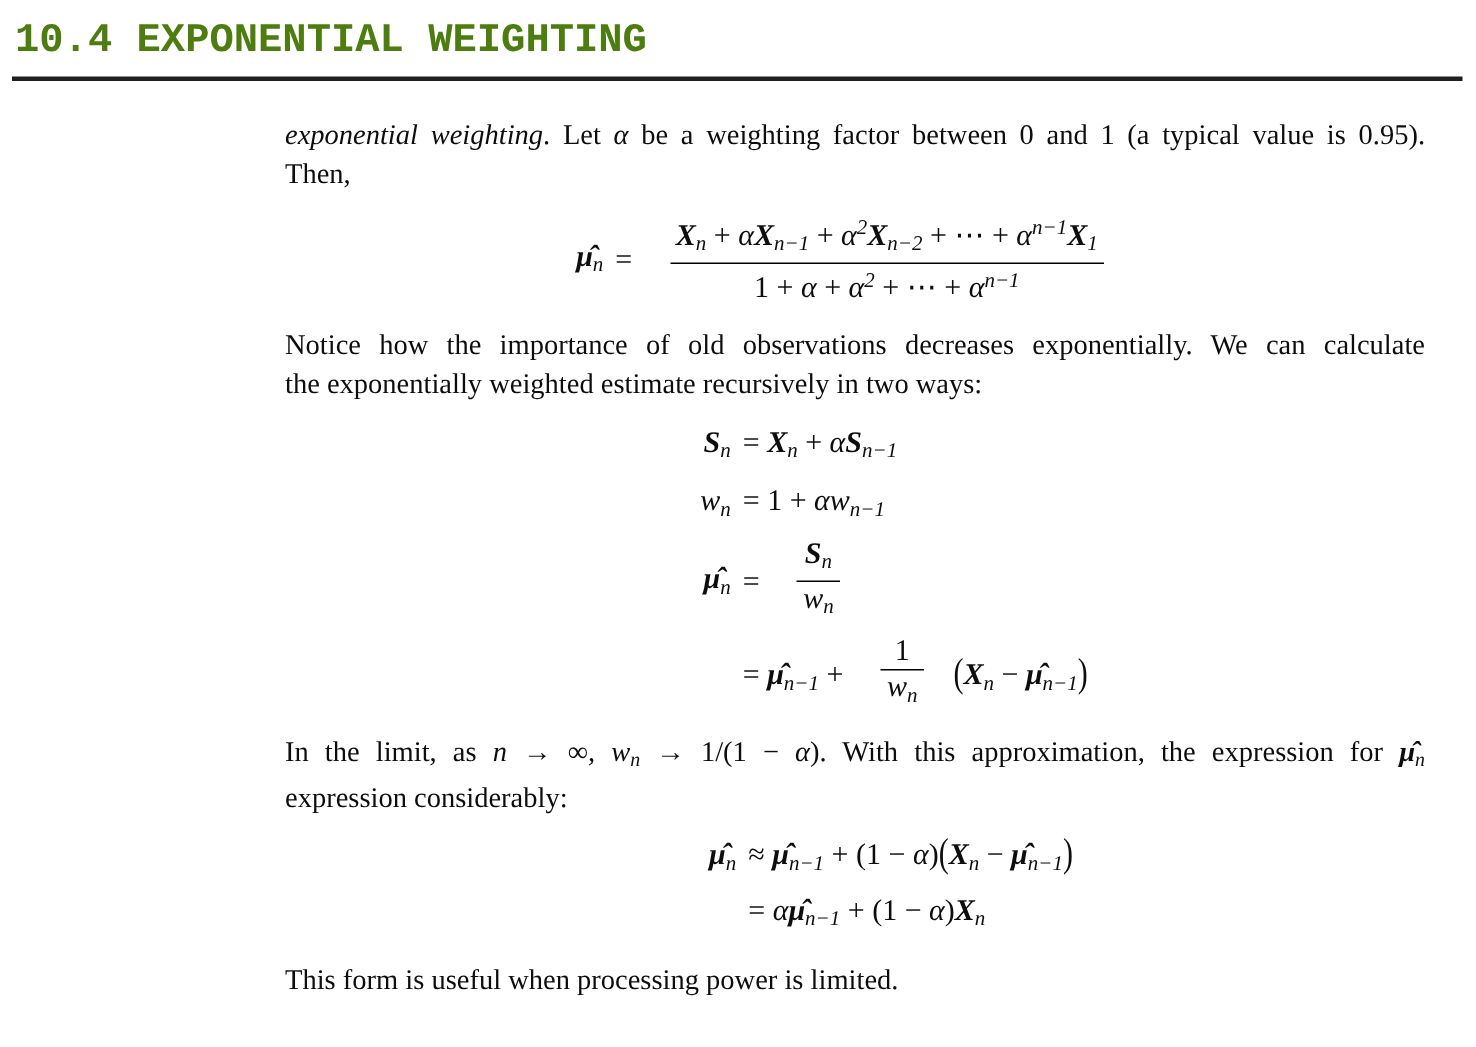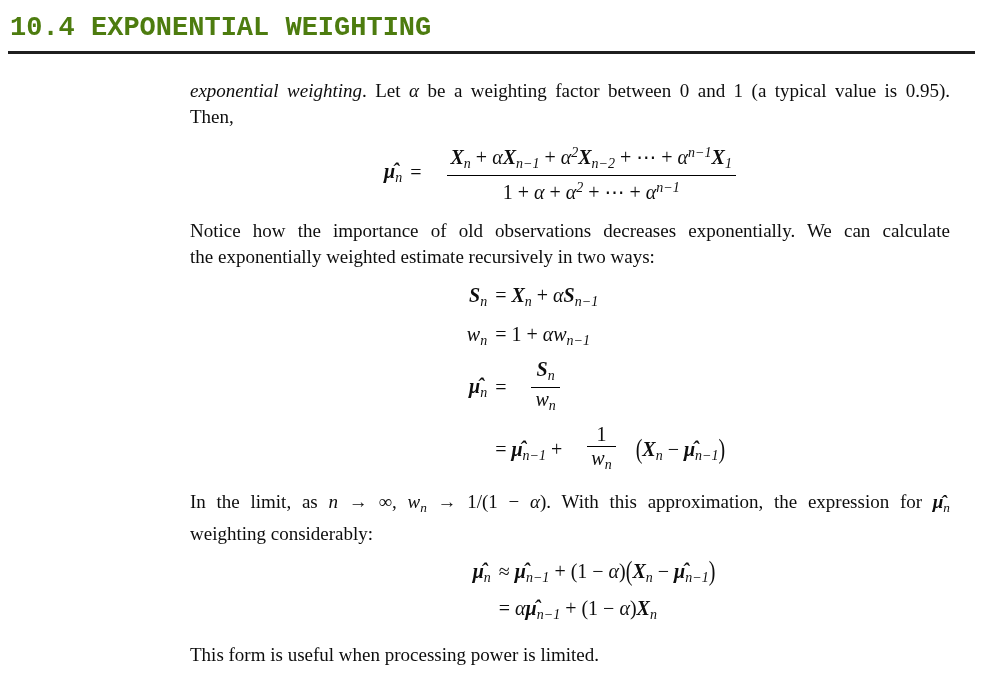--- a/index.html
+++ b/index.html
@@ -104,21 +104,21 @@
         <span class="lhs"><span class="tk bi">μ̂</span><span class="sb">n</span></span>
         <span class="rhs"><span class="tk r">= </span><span class="frac"><span class="num"><span class="tk bi">S</span><span class="sb">n</span></span><span class="den"><span class="tk i">w</span><span class="sb">n</span></span></span></span>
       </div>
       <div class="eqrow">
         <span class="lhs"></span>
         <span class="rhs"><span class="tk r">= </span><span class="tk bi">μ̂</span><span class="sb">n−1</span><span class="tk r"> + </span><span class="frac"><span class="num"><span class="tk r">1</span></span><span class="den"><span class="tk i">w</span><span class="sb">n</span></span></span><span class="tk p">(</span><span class="tk bi">X</span><span class="sb">n</span><span class="tk r"> − </span><span class="tk bi">μ̂</span><span class="sb">n−1</span><span class="tk p">)</span></span>
       </div>
     </div>
   <div class="par p3">
       <div class="tline just"><span class="tk r">In the limit, as </span><span class="tk i">n</span><span class="tk r"> → ∞, </span><span class="tk i">w</span><span class="sb">n</span><span class="tk r"> → 1/(1 − </span><span class="tk i">α</span><span class="tk r">). With this approximation, the expression for </span><span class="tk bi">μ̂</span><span class="sb">n</span></div>
-      <div class="tline"><span class="tk r">weighting considerably:</span></div>
+      <div class="tline"><span class="tk r">expression considerably:</span></div>
     </div>
   <div class="eq eqC">
       <div class="eqrow">
         <span class="lhs"><span class="tk bi">μ̂</span><span class="sb">n</span></span>
         <span class="rhs"><span class="tk r">≈ </span><span class="tk bi">μ̂</span><span class="sb">n−1</span><span class="tk r"> + (1 − </span><span class="tk i">α</span><span class="tk r">)</span><span class="tk p">(</span><span class="tk bi">X</span><span class="sb">n</span><span class="tk r"> − </span><span class="tk bi">μ̂</span><span class="sb">n−1</span><span class="tk p">)</span></span>
       </div>
       <div class="eqrow">
         <span class="lhs"></span>
         <span class="rhs"><span class="tk r">= </span><span class="tk i">α</span><span class="tk bi">μ̂</span><span class="sb">n−1</span><span class="tk r"> + (1 − </span><span class="tk i">α</span><span class="tk r">)</span><span class="tk bi">X</span><span class="sb">n</span></span>
       </div>

